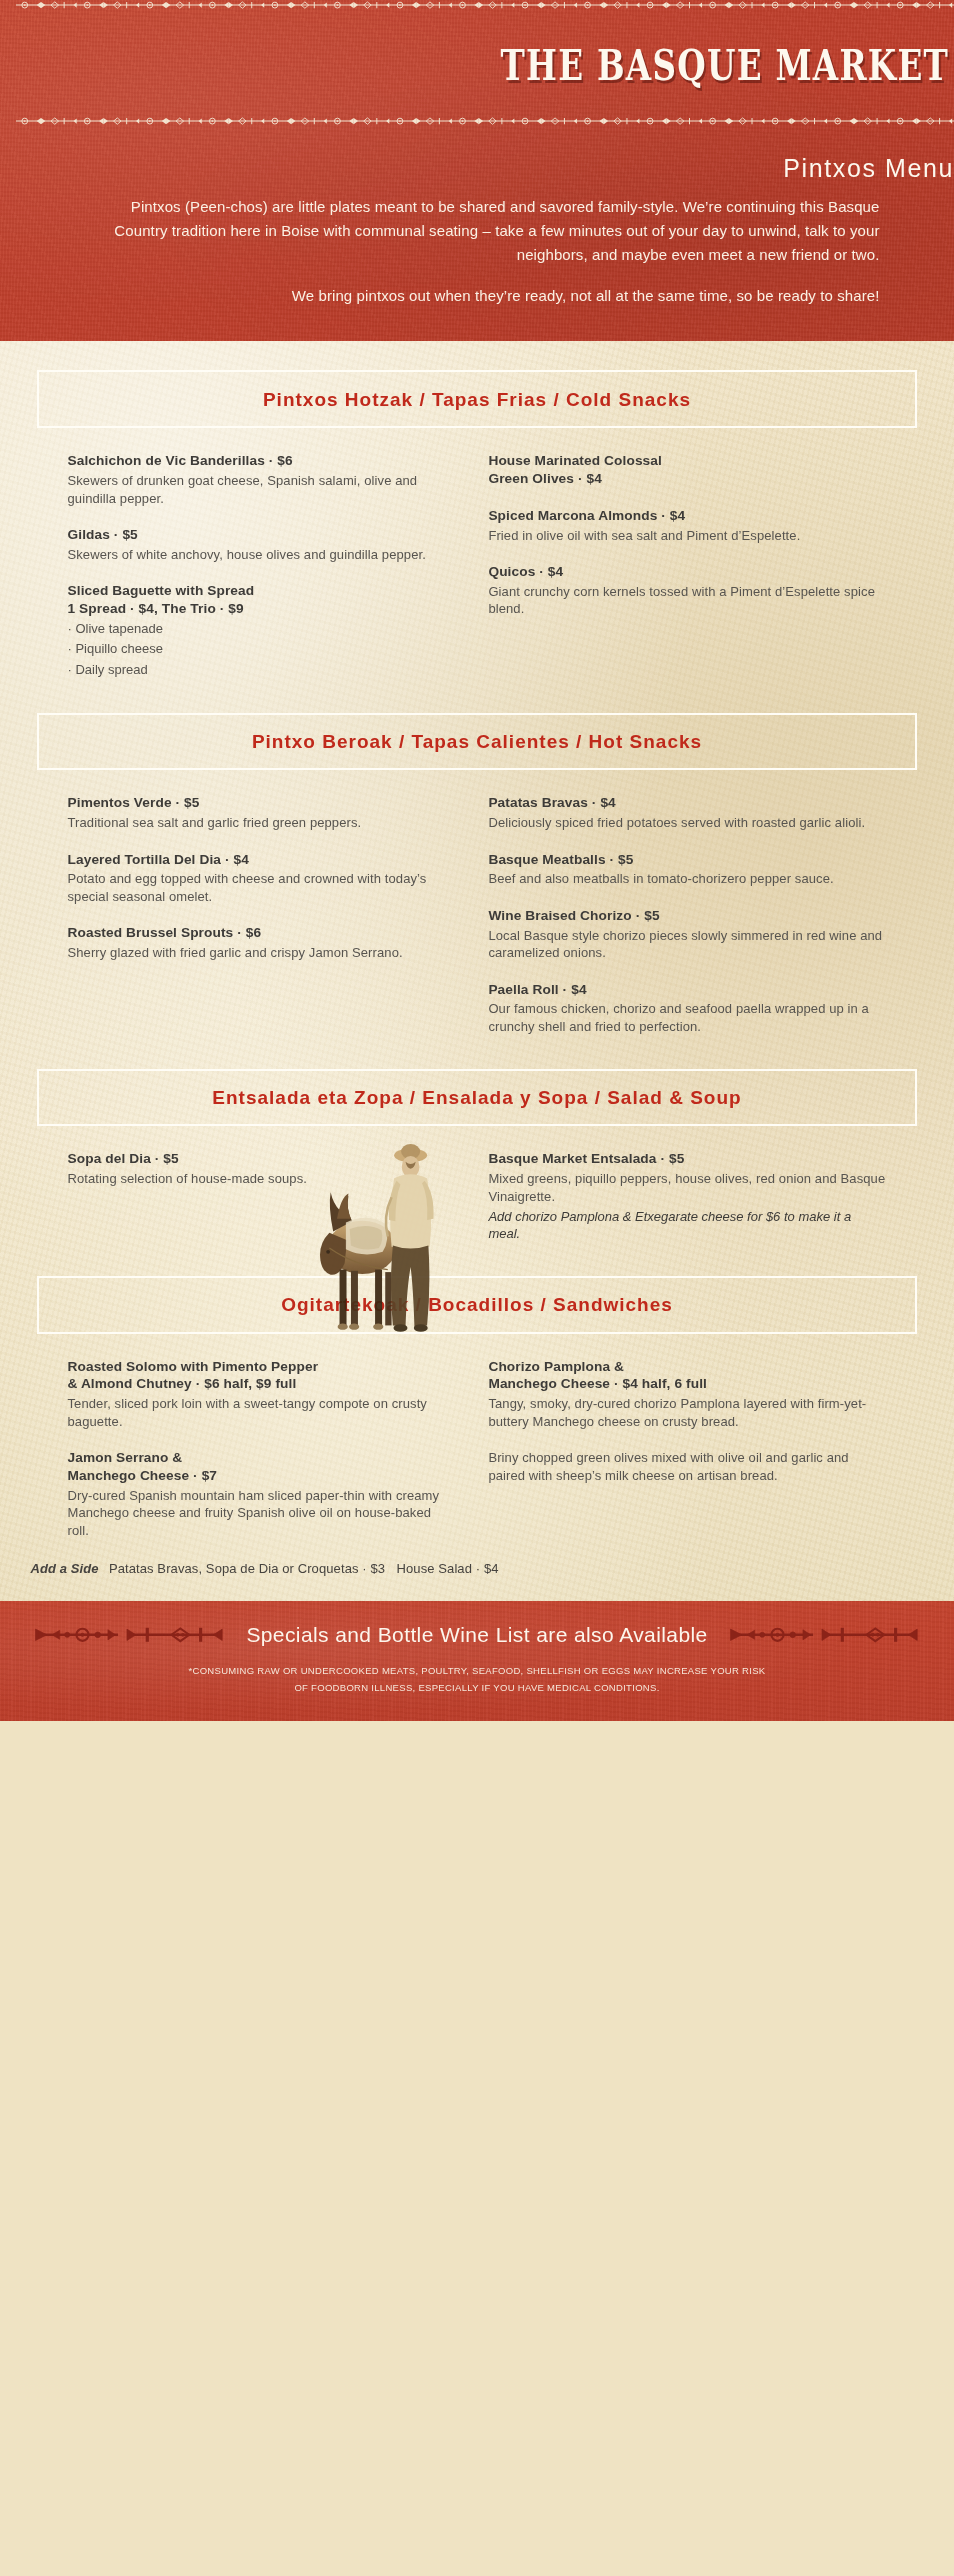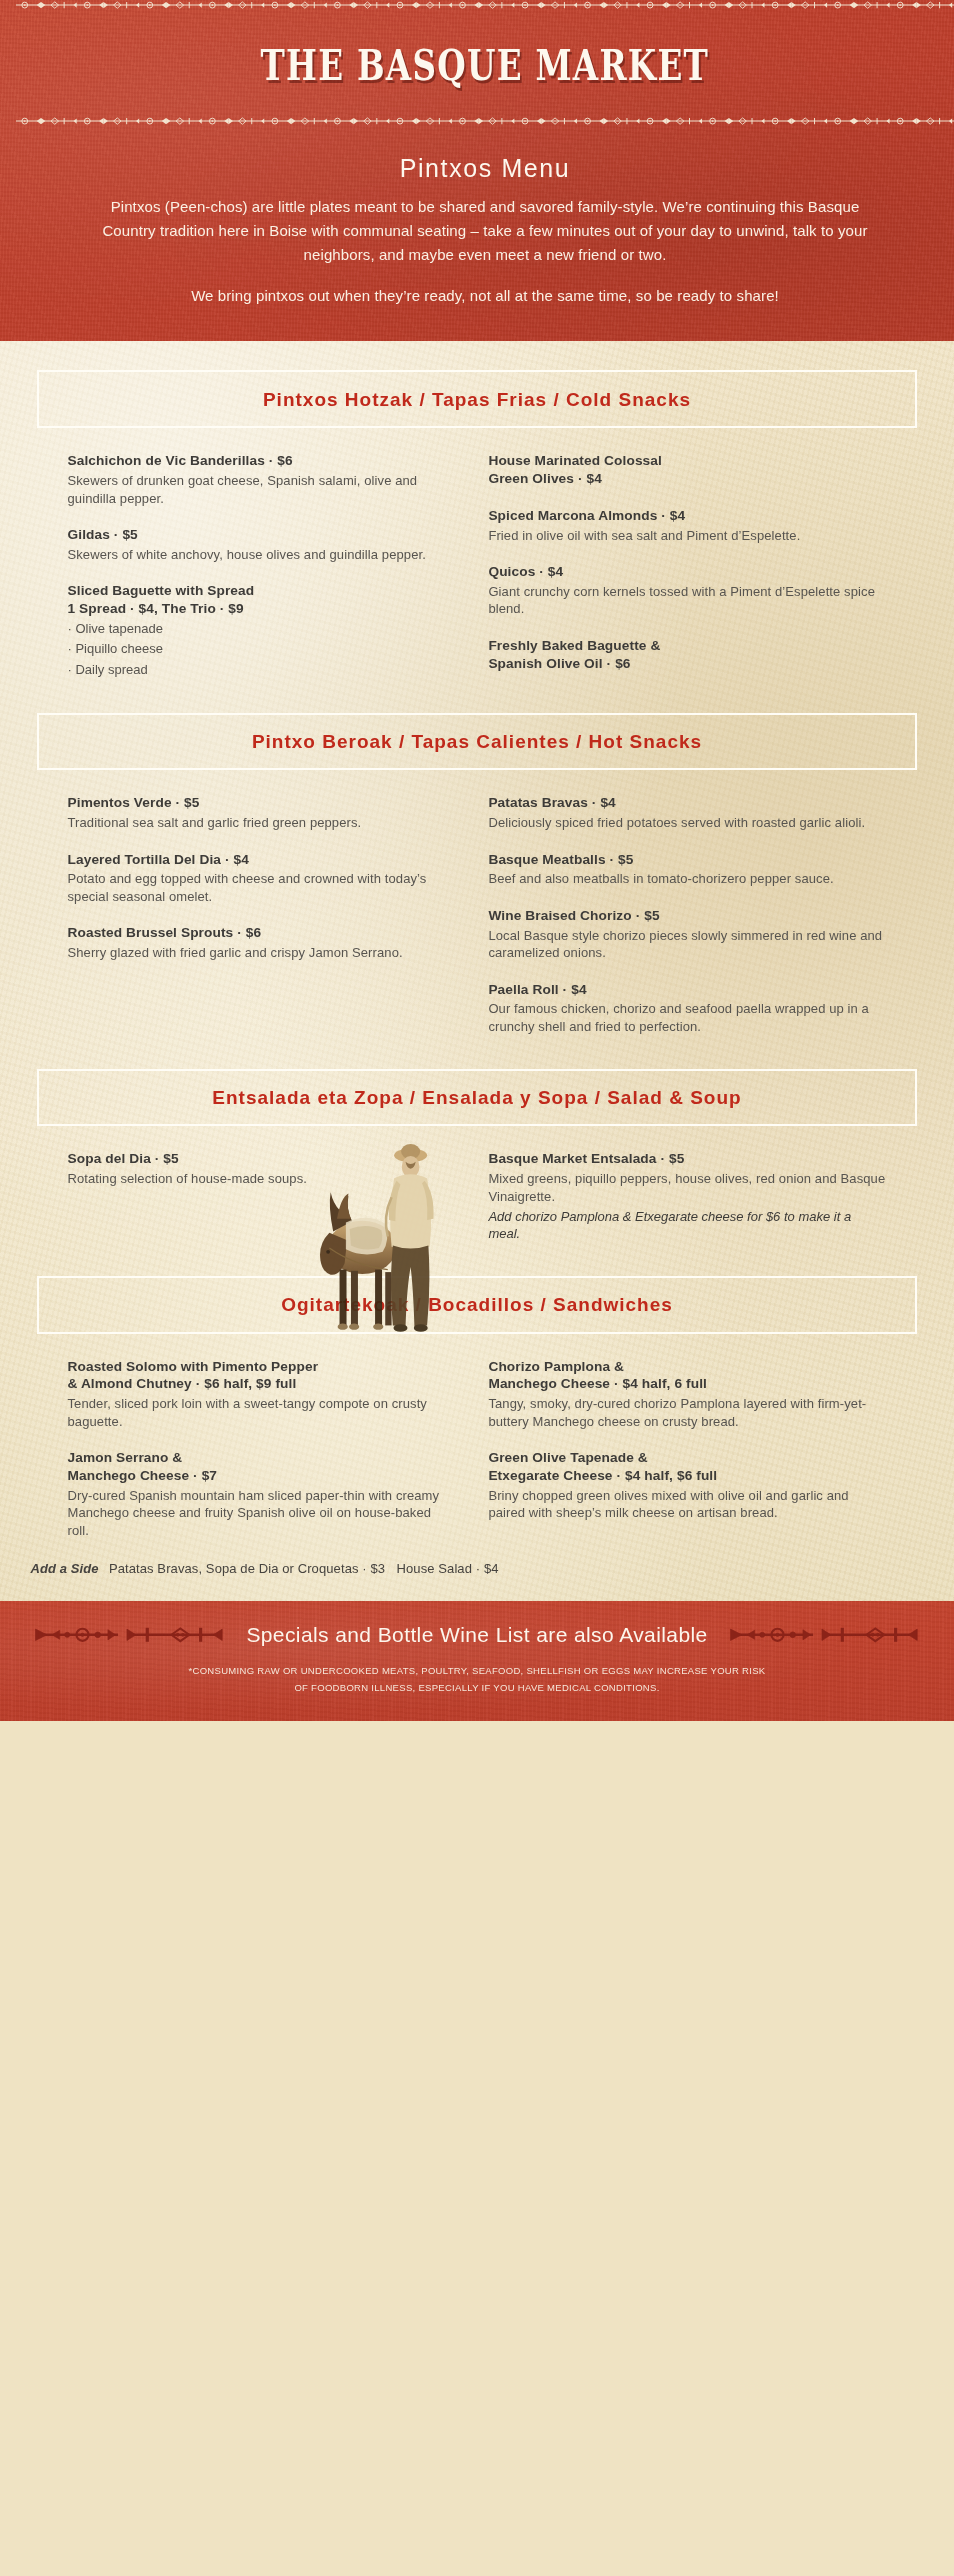--- a/index.html
+++ b/index.html
@@ -18,21 +18,21 @@
   .header {
     position: relative;
     background:
       radial-gradient(ellipse at 20% 30%, rgba(255,255,255,0.06), rgba(0,0,0,0) 60%),
       radial-gradient(ellipse at 75% 70%, rgba(0,0,0,0.07), rgba(0,0,0,0) 55%),
       repeating-linear-gradient(93deg, rgba(255,255,255,0.030) 0 1.3px, rgba(0,0,0,0.022) 1.3px 3.2px),
       repeating-linear-gradient(2deg, rgba(0,0,0,0.020) 0 1.9px, rgba(255,255,255,0.018) 1.9px 4.5px),
       linear-gradient(160deg, #c6452f 0%, #bf3f2c 40%, #b93a28 100%);
     padding: 0 0 33px 16px;
     color: #fdf6ea;
-    text-align: center;
+    text-align: right;
     overflow: hidden;
   }
 
   .orn-line {
     height: 10.2px;
     width: 100%;
     position: relative;
     overflow: hidden;
   }
   .orn-line svg { display: block; width: 100%; height: 10.2px; }
@@ -306,23 +306,20 @@
                 <div class="item-name">House Marinated Colossal<br>Green Olives · $4</div>
               </div>
               <div class="item">
                 <div class="item-name">Spiced Marcona Almonds · $4</div>
                 <div class="item-desc">Fried in olive oil with sea salt and Piment d’Espelette.</div>
               </div>
               <div class="item">
                 <div class="item-name">Quicos · $4</div>
                 <div class="item-desc">Giant crunchy corn kernels tossed with a Piment d’Espelette spice blend.</div>
               </div>
-              <div class="item">
-                <div class="item-name">Freshly Baked Baguette &amp;<br>Spanish Olive Oil  · $6</div>
-              </div>
             </div>
           </div>
         </div>
         <div class="section-gap"></div>
         <div class="section">
           <div class="section-head">
             <div class="section-head-text">Pintxo Beroak / Tapas Calientes / Hot Snacks</div>
           </div>
           <div class="cols">
             <div class="col left">
@@ -437,21 +434,20 @@
                 <div class="item-name">Jamon Serrano &amp;<br>Manchego Cheese · $7</div>
                 <div class="item-desc">Dry-cured Spanish mountain ham sliced paper-thin with creamy Manchego cheese and fruity Spanish olive oil on house-baked roll.</div>
               </div>
             </div>
             <div class="col right">
               <div class="item">
                 <div class="item-name">Chorizo Pamplona &amp;<br>Manchego Cheese · $4 half, 6 full</div>
                 <div class="item-desc">Tangy, smoky, dry-cured chorizo Pamplona layered with firm-yet-buttery Manchego cheese on crusty bread.</div>
               </div>
               <div class="item">
-                <div class="item-name">Green Olive Tapenade &amp;<br>Etxegarate Cheese · $4 half, $6 full</div>
                 <div class="item-desc">Briny chopped green olives mixed with olive oil and garlic and paired with sheep’s milk cheese on artisan bread.</div>
               </div>
             </div>
           </div>
         </div>
       </div>
 
     <div class="addaside">
       <span class="lbl">Add a Side</span><span>Patatas Bravas, Sopa de Dia or Croquetas · $3</span><span class="sep"></span><span>House Salad · $4</span>
     </div>

